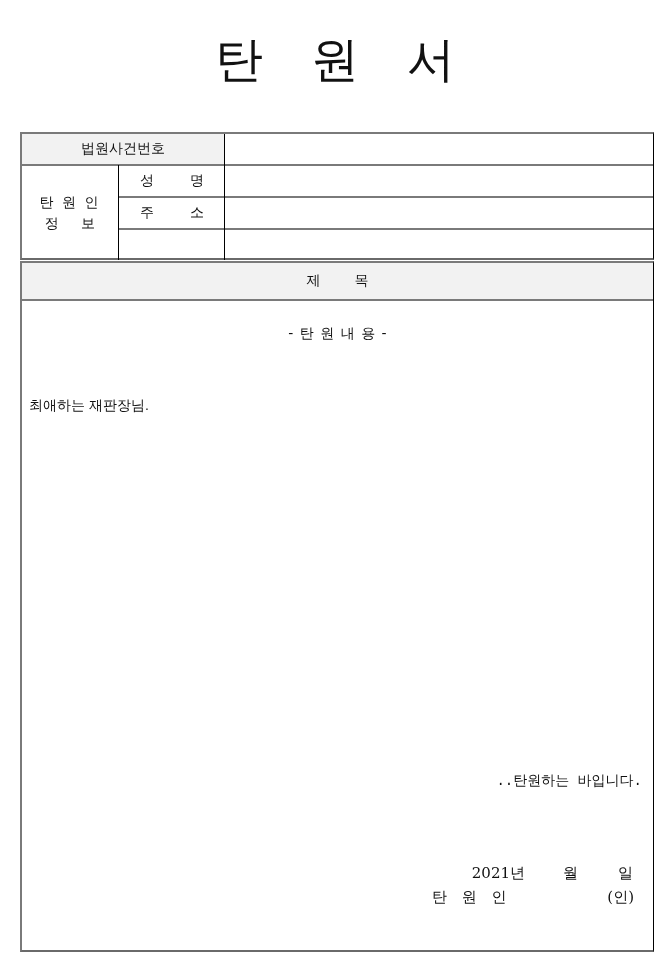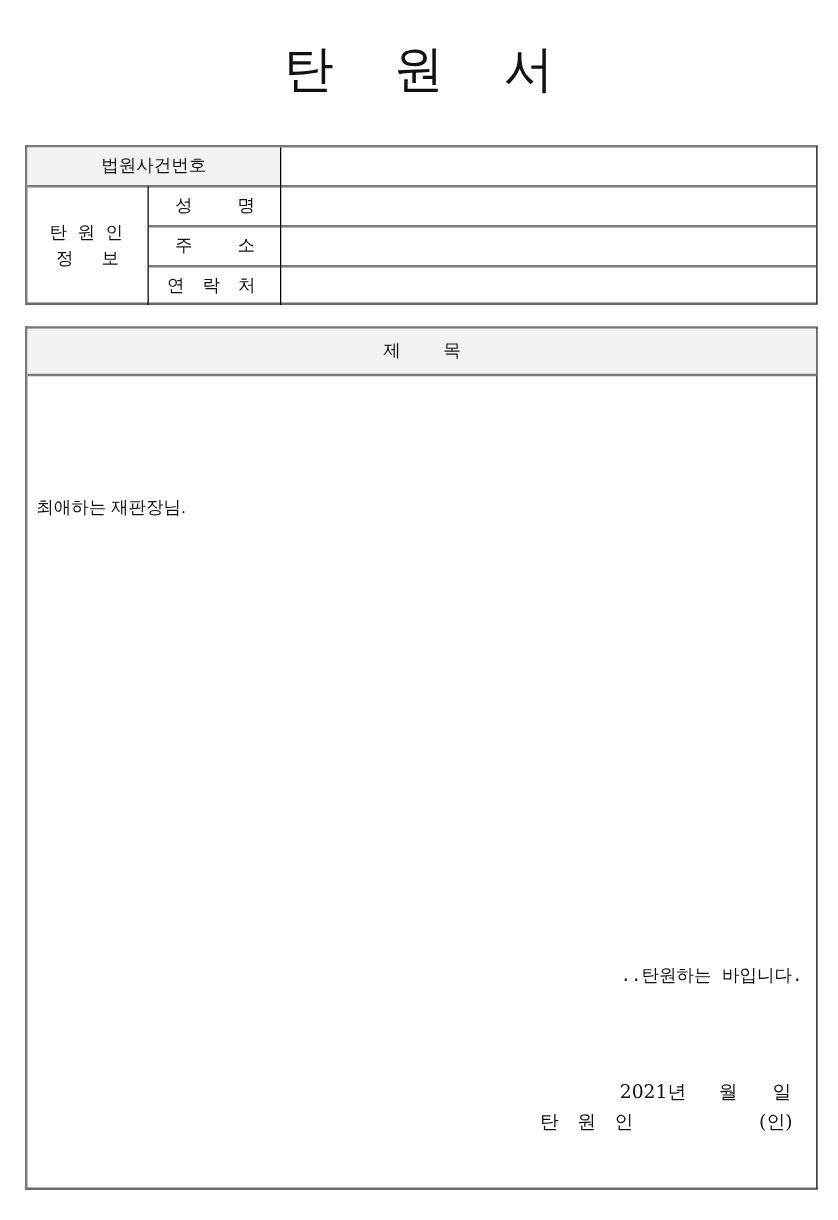--- a/index.html
+++ b/index.html
@@ -14,35 +14,35 @@
       font-family: "DejaVu Serif", "Liberation Serif", serif;
       color: #111;
       overflow: hidden;
     }
     .doc-title {
       position: absolute;
       left: 0;
       top: 28px;
       width: 670px;
       text-align: center;
-      font-size: 40px;
+      font-size: 48px;
       letter-spacing: 0;
       font-family: "DejaVu Sans", "Liberation Sans", sans-serif;
       font-weight: normal;
     }
     .doc-title span {
       display: inline-block;
       margin: 0 24px;
     }
 
     
     .info-table {
       position: absolute;
       left: 20px;
-      top: 116px;
+      top: 132px;
       width: 634px;
       height: 128px;
       box-sizing: border-box;
       border-top: 2px solid #7a7a7a;
       border-left: 2px solid #7a7a7a;
       border-bottom: 2px solid #6a6a6a;
       border-right: 1px solid #000;
     }
     .cell {
       position: absolute;
@@ -118,21 +118,21 @@
       font-size: 14px;
       font-family: Liberation Mono, monospace;
     }
     .date-line {
       position: absolute;
       right: 20px;
       top: 601px;
       font-size: 15px;
       font-family: "DejaVu Serif", "Liberation Serif", serif;
       display: flex;
-      gap: 4px;
+      gap: 16px;
     }
     .date-line .yr { margin-right: 22px; }
     .date-line .mo { margin-right: 24px; }
     .signer-line {
       position: absolute;
       left: 410px;
       top: 625px;
       width: 202px;
       font-size: 15px;
       font-family: "DejaVu Serif", "Liberation Serif", serif;
@@ -178,35 +178,33 @@
   </div>
 
   <div class="cell" style="left:97px;top:64px;width:105px;height:30px;justify-content:space-between;padding:0 20px 0 21px;">
     <span>주</span>
     <span>소</span>
   </div>
   <div class="cell" style="left:203px;top:64px;width:428px;height:30px;">
     <span></span>
   </div>
 
-  <div class="cell" style="left:97px;top:96px;width:105px;height:30px;letter-spacing:5px;">
-    <span>연 락 처</span>
-  </div>
   <div class="cell" style="left:203px;top:96px;width:428px;height:30px;">
     <span></span>
   </div>
 </div>
 
 <div class="body-box">
   <div class="subject-bar">
     <span>제</span>
     <span class="sp"></span>
     <span>목</span>
   </div>
 
+  <div class="content-heading">- 탄 원 내 용 -</div>
 
   <div class="salutation">최애하는 재판장님.</div>
 
   <div class="closing">..탄원하는 바입니다.</div>
 
   <div class="date-line">
     <span class="yr">2021년</span>
     <span class="mo">월</span>
     <span>일</span>
   </div>

